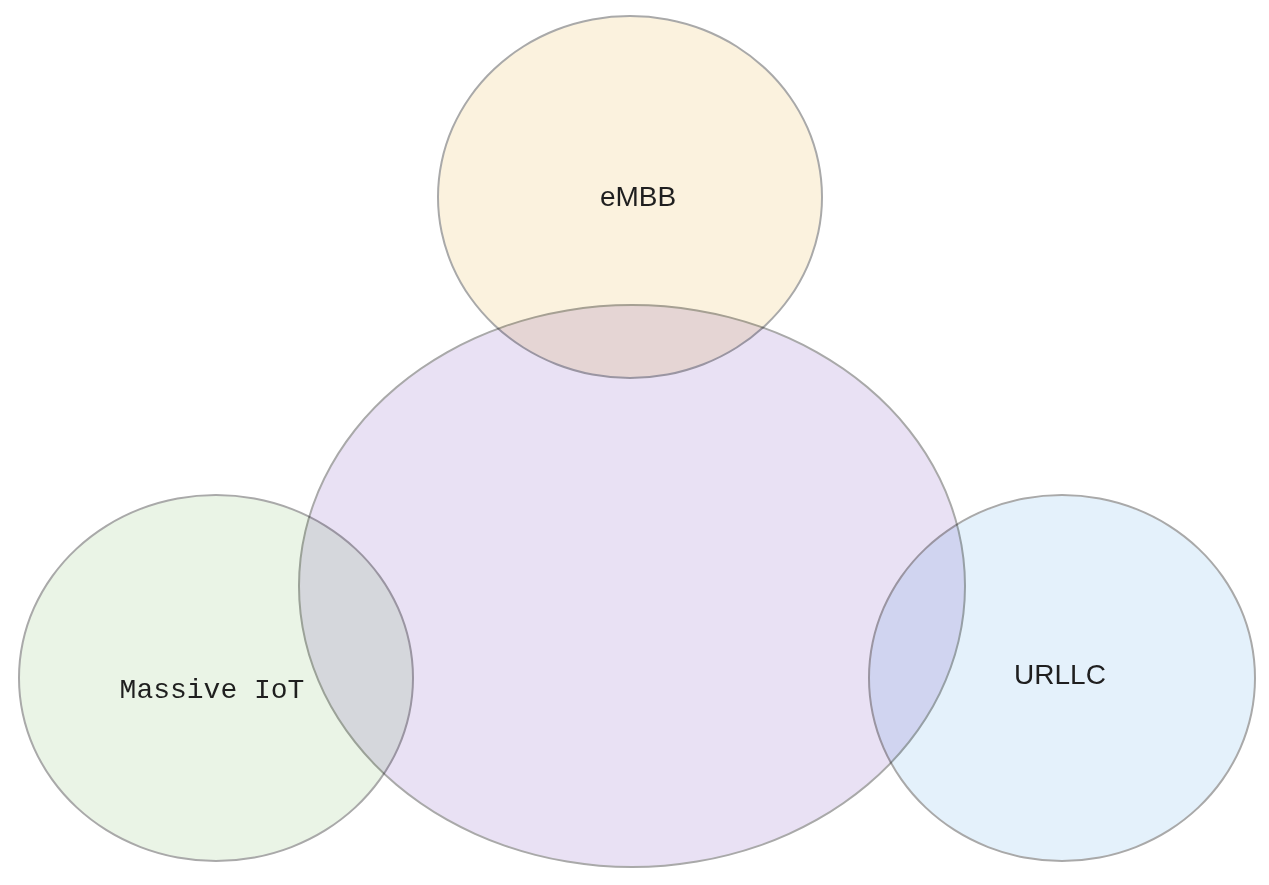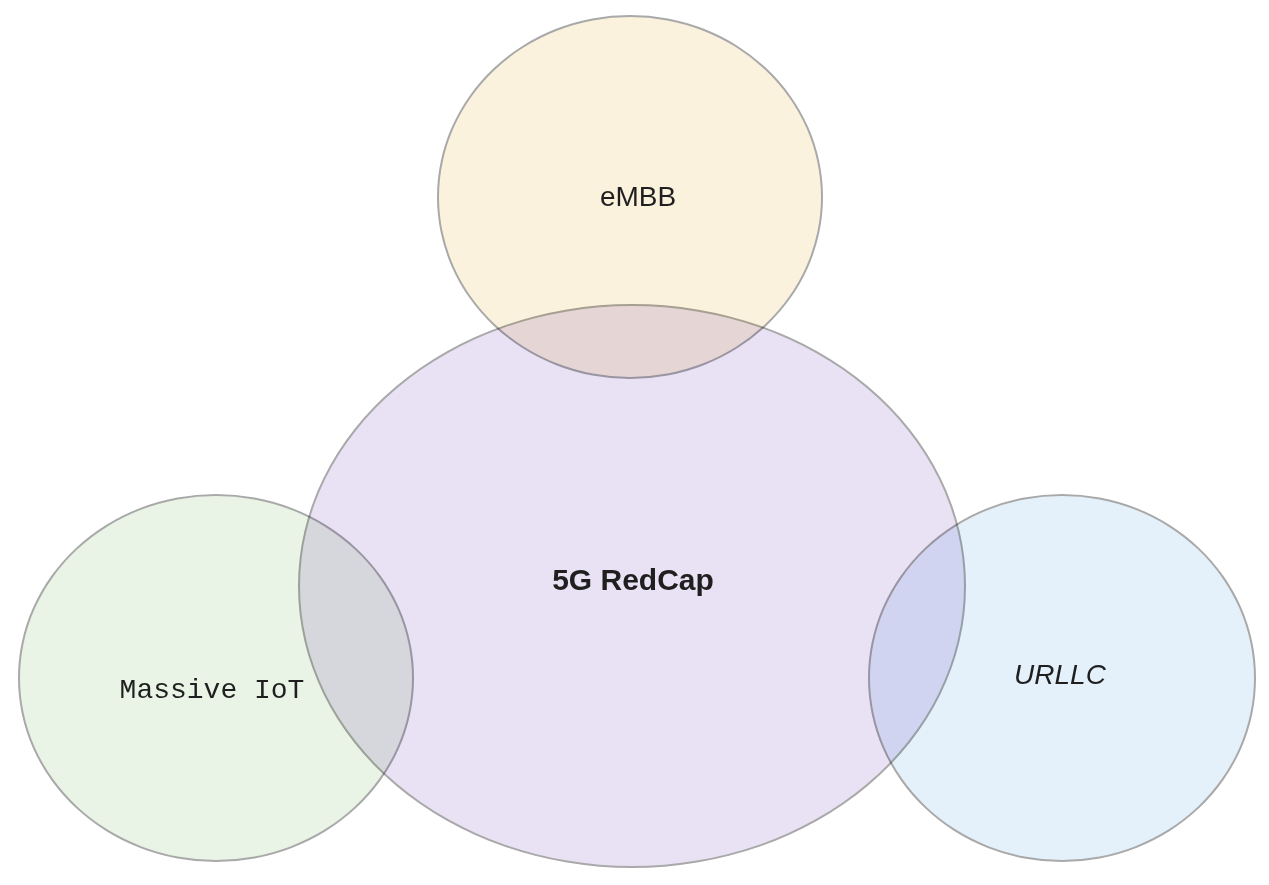--- a/index.html
+++ b/index.html
@@ -33,39 +33,38 @@
     color: #1f1f1f;
     font-size: 28px;
     line-height: 40px;
     text-align: center;
     white-space: nowrap;
     z-index: 5;
   }
   .label-embb   { left: 629px;  top: 197px; margin-left: 9px; }
   .label-redcap { left: 633px;  top: 580px; font-size: 30px; font-weight: bold; }
   .label-miot   { left: 212px;  top: 691px; font-family: Liberation Mono, monospace; }
-  .label-urllc  { left: 1060px; top: 675px; font-style: italic; }
+  .label-urllc  { left: 1060px; top: 675px; }
   .label .line { display: block; }
 </style>
 </head>
 <body>
 
 <div class="canvas">
 
   <div class="circle circle-redcap" style="background-color: rgb(233, 225, 244);"></div>
 
   <div class="circle circle-embb" style="background-color: rgb(251, 242, 222);"></div>
 
   <div class="circle circle-miot" style="background-color: rgb(234, 244, 230);"></div>
 
   <div class="circle circle-urllc" style="background-color: rgb(228, 241, 251);"></div>
 
   <div class="label label-embb">eMBB</div>
 
-  <div class="label label-redcap">5G RedCap</div>
 
   <div class="label label-miot">
     <span class="line">Massive IoT</span>
   </div>
 
   <div class="label label-urllc">URLLC</div>
 
 </div>
 
 </body></html>

